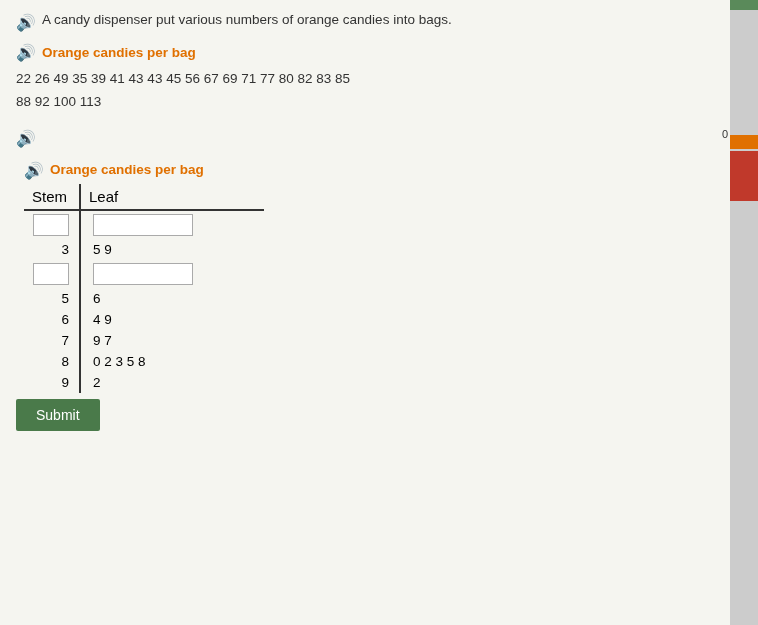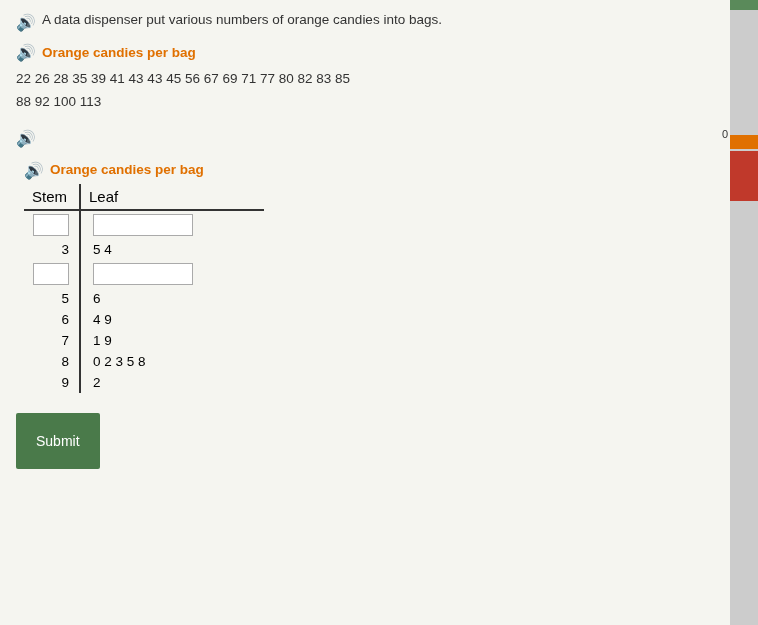--- a/index.html
+++ b/index.html
@@ -112,24 +112,24 @@
       height: 22px;
       border: 1px solid #aaa;
       background: white;
       display: inline-block;
       vertical-align: middle;
     }
     .submit-btn {
       background: #4a7a4a;
       color: white;
       border: none;
-      padding: 20px 20px;
+      padding: 8px 20px;
       font-size: 14px;
       cursor: pointer;
-      margin-top: 20px;
+      margin-top: 6px;
       border-radius: 2px;
     }
     .right-sidebar {
       position: absolute;
       right: 0;
       top: 0;
       width: 28px;
       min-height: 625px;
       background: #ccc;
       display: flex;
@@ -158,32 +158,32 @@
     }
   </style>
 </head>
 <body>
 
 <div class="main-content">
 
   
   <div class="intro-text">
     <span class="speaker-icon">🔊</span>
-    <span>A data dispenser put various numbers of orange candies into bags.</span>
+    <span>A candy dispenser put various numbers of orange candies into bags.</span>
   </div>
 
   
   <div class="section-title">
     <span class="speaker-icon">🔊</span>
     <span>Orange candies per bag</span>
   </div>
 
   
   <div class="data-numbers">
-    <span>22  26  28  35  39  41  43  43  45  56  67  69  71  77  80  82  83  85</span><br>
+    <span>22  26  49  35  39  41  43  43  45  56  67  69  71  77  80  82  83  85</span><br>
     <span>88  92  100  113</span>
   </div>
 
   
   <div class="instruction-text">
     <span class="speaker-icon">🔊</span>
   </div>
 
   
   <div class="stem-leaf-section">
@@ -200,37 +200,37 @@
           <th class="leaf-header">Leaf</th>
         </tr>
       </thead>
       <tbody id="table-body">
       <tr>
             <td class="stem-cell"><input type="text" class="input-box" style=""></td>
             <td class="leaf-cell"><input type="text" class="leaf-input" style=""></td>
           </tr>
           <tr>
             <td class="stem-cell">3</td>
-            <td class="leaf-cell">5 4</td>
+            <td class="leaf-cell">5 9</td>
           </tr>
           <tr>
             <td class="stem-cell"><input type="text" class="input-box" style=""></td>
             <td class="leaf-cell"><input type="text" class="leaf-input" style=""></td>
           </tr>
           <tr>
             <td class="stem-cell">5</td>
             <td class="leaf-cell">6</td>
           </tr>
           <tr>
             <td class="stem-cell">6</td>
             <td class="leaf-cell">4 9</td>
           </tr>
           <tr>
             <td class="stem-cell">7</td>
-            <td class="leaf-cell">1 9</td>
+            <td class="leaf-cell">9 7</td>
           </tr>
           <tr>
             <td class="stem-cell">8</td>
             <td class="leaf-cell">0 2 3 5 8</td>
           </tr>
           <tr>
             <td class="stem-cell">9</td>
             <td class="leaf-cell">2</td>
           </tr>
         </tbody>

